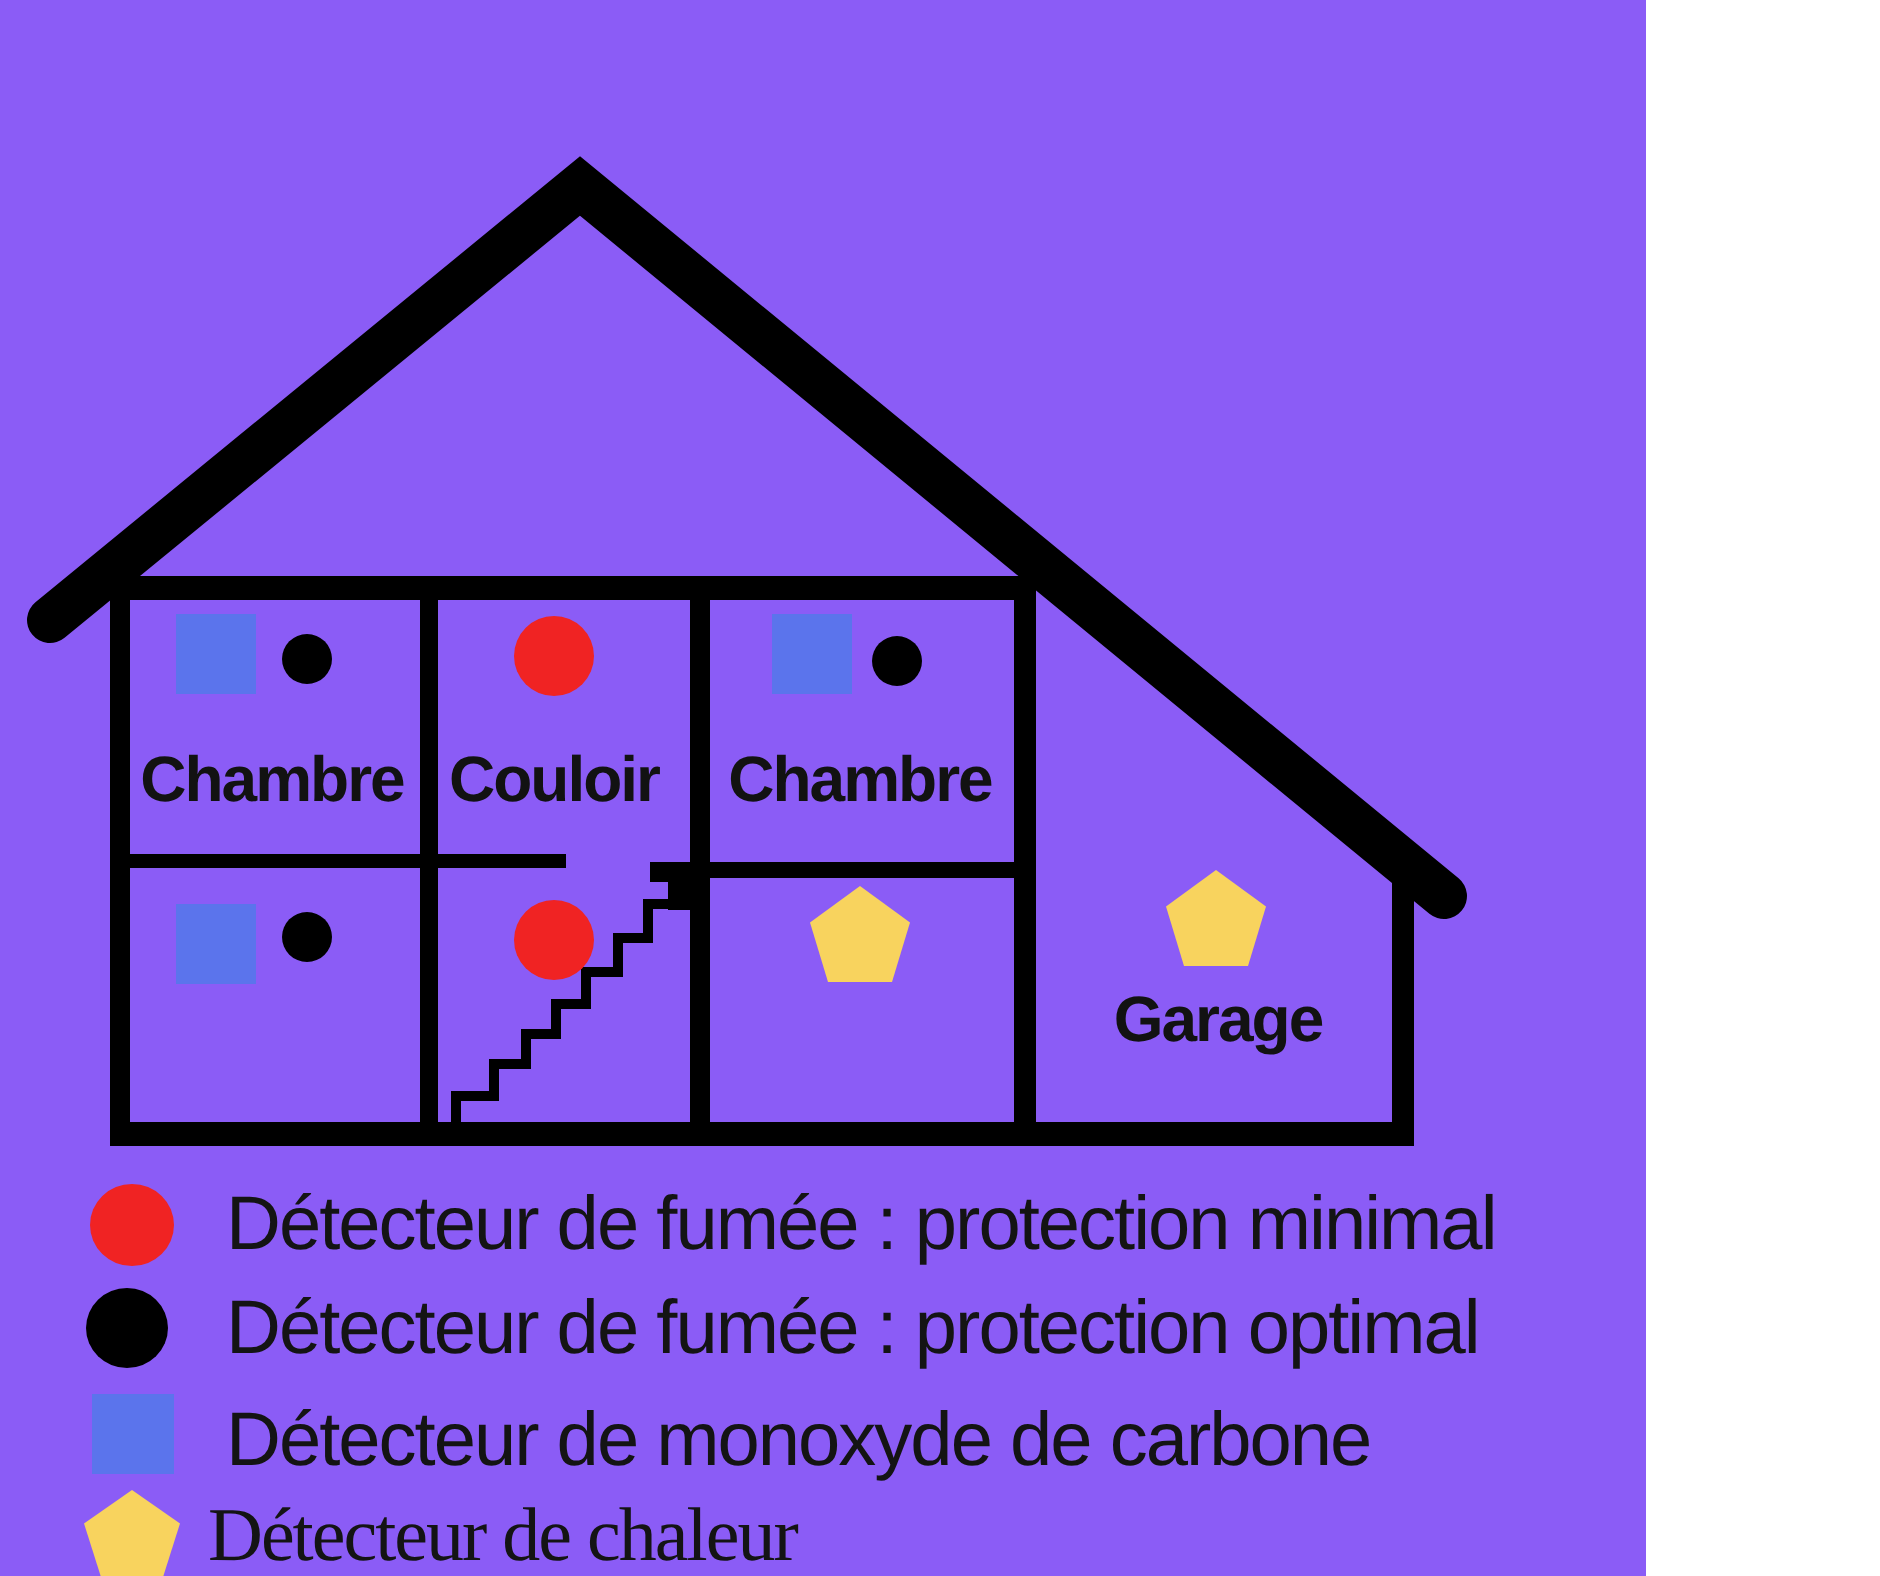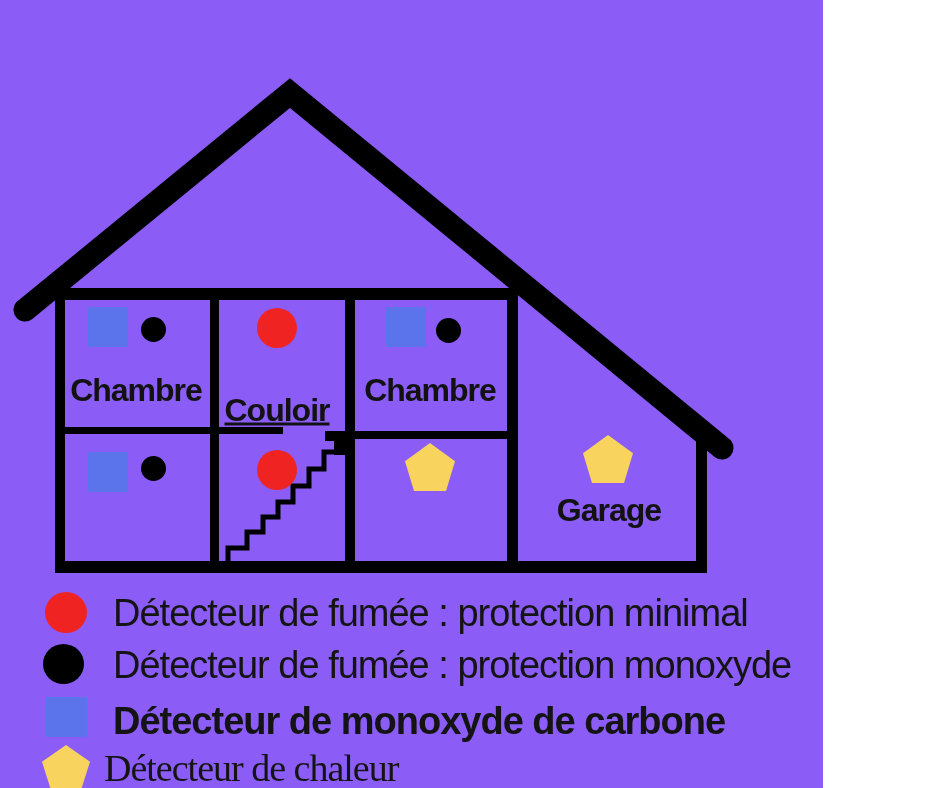--- a/index.html
+++ b/index.html
@@ -59,43 +59,43 @@
   <div class="wall" style="left:210px;top:295px;width:9px;height:270px;"></div>
   <div class="wall" style="left:345px;top:295px;width:10px;height:270px;"></div>
   <div class="wall" style="left:62px;top:427px;width:221px;height:7px;"></div>
   <div class="wall" style="left:355px;top:431px;width:154px;height:8px;"></div>
 
   <div class="sq" style="left:88px;top:307px;"></div>
   <div class="dot" style="left:141px;top:317px;"></div>
   <div class="room-label" style="left:136px;top:390px;">Chambre</div>
 
   <div class="reddot" style="left:257px;top:308px;"></div>
-  <div class="room-label" style="left:277px;top:410px;text-decoration:underline;">Couloir</div>
+  <div class="room-label" style="left:277px;top:390px;">Couloir</div>
 
   <div class="sq" style="left:386px;top:307px;"></div>
   <div class="dot" style="left:436px;top:318px;"></div>
   <div class="room-label" style="left:430px;top:390px;">Chambre</div>
 
   <div class="sq" style="left:88px;top:452px;"></div>
   <div class="dot" style="left:141px;top:456px;"></div>
 
   <div class="reddot" style="left:257px;top:450px;"></div>
 
   <div class="pent" style="left:405px;top:443px;"></div>
 
   <div class="pent" style="left:583px;top:435px;"></div>
   <div class="room-label" style="left:609px;top:510px;text-align:right;">Garage</div>
 
   <div>
     <div class="legend-circle" style="left:45px;top:592px;width:42px;height:41px;background:#F02323;"></div>
     <div class="legend-row-text" style="left:113px;top:613px;">Détecteur de fumée : protection minimal</div>
 
     <div class="legend-circle" style="left:43px;top:644px;width:41px;height:40px;background:#000000;"></div>
-    <div class="legend-row-text" style="left:113px;top:665px;">Détecteur de fumée : protection monoxyde</div>
+    <div class="legend-row-text" style="left:113px;top:665px;">Détecteur de fumée : protection optimal</div>
 
     <div class="abs" style="left:46px;top:697px;width:41px;height:40px;background:#5B74EC;"></div>
-    <div class="legend-row-text" style="left:113px;top:721px;font-weight:bold;">Détecteur de monoxyde de carbone</div>
+    <div class="legend-row-text" style="left:113px;top:721px;">Détecteur de monoxyde de carbone</div>
 
     <div class="pent" style="left:42px;top:745px;width:48px;height:44px;"></div>
     <div class="legend-row-text" style="left:104px;top:768px;font-family:Liberation Serif, serif;">Détecteur de chaleur</div>
   </div>
 
 </div>
 
 </body></html>

